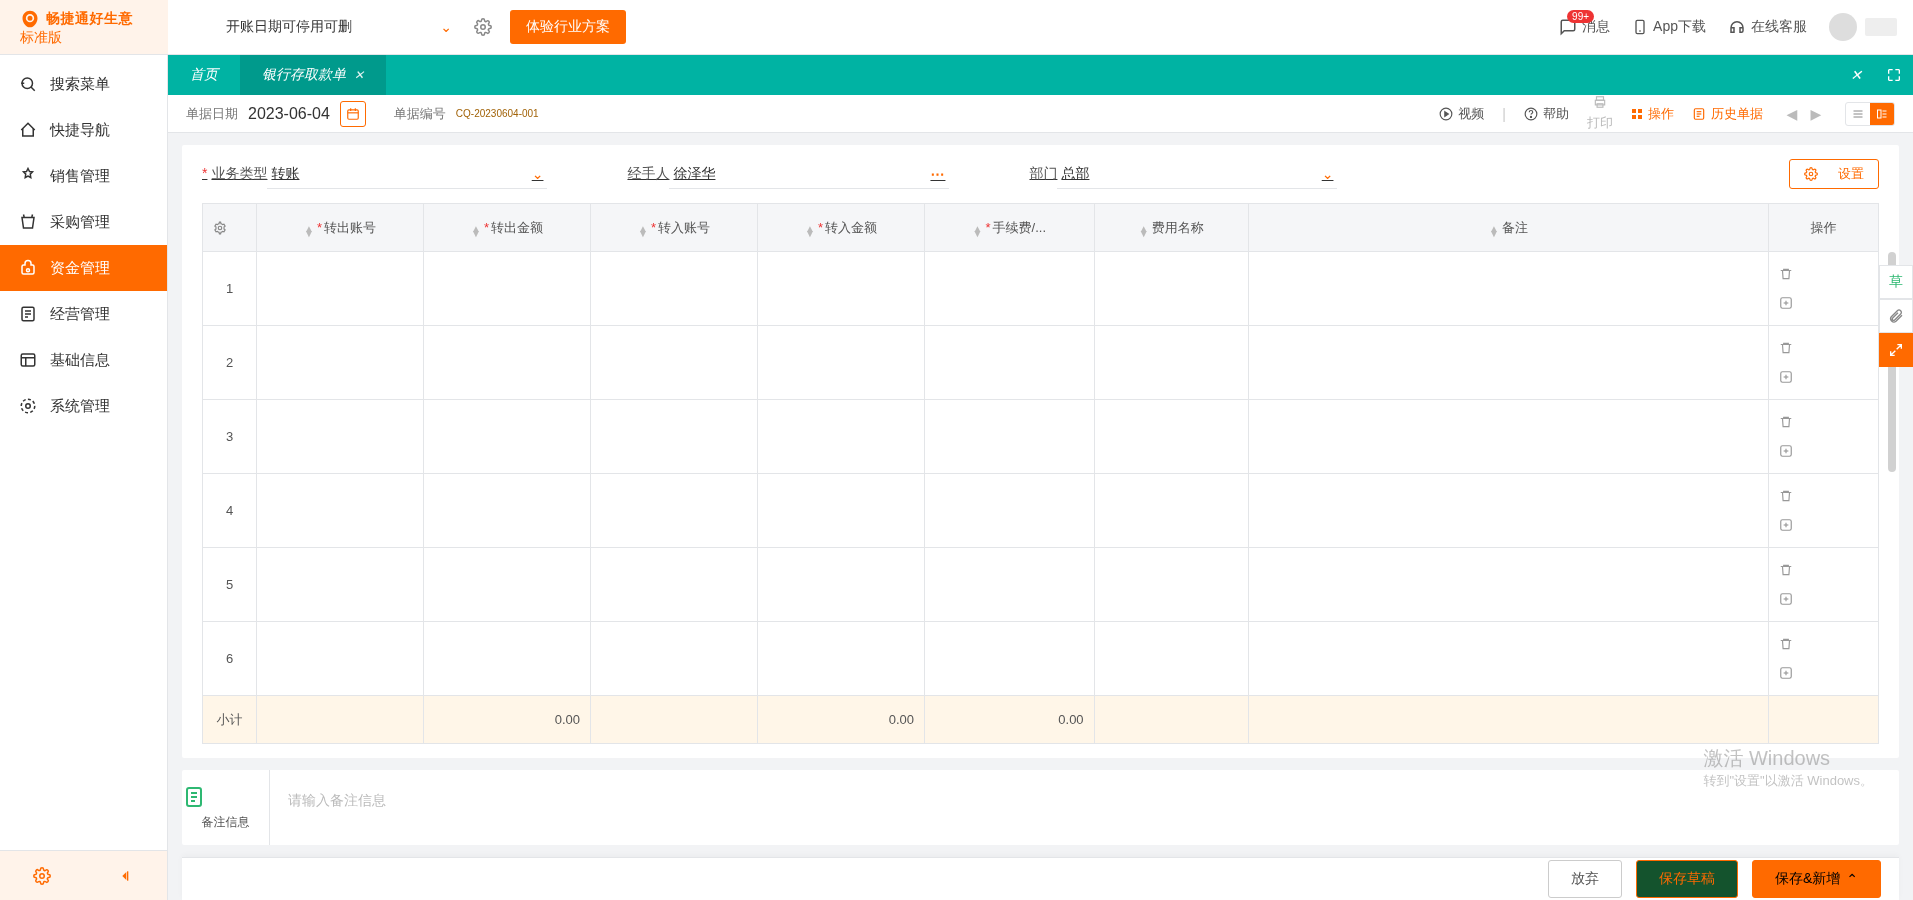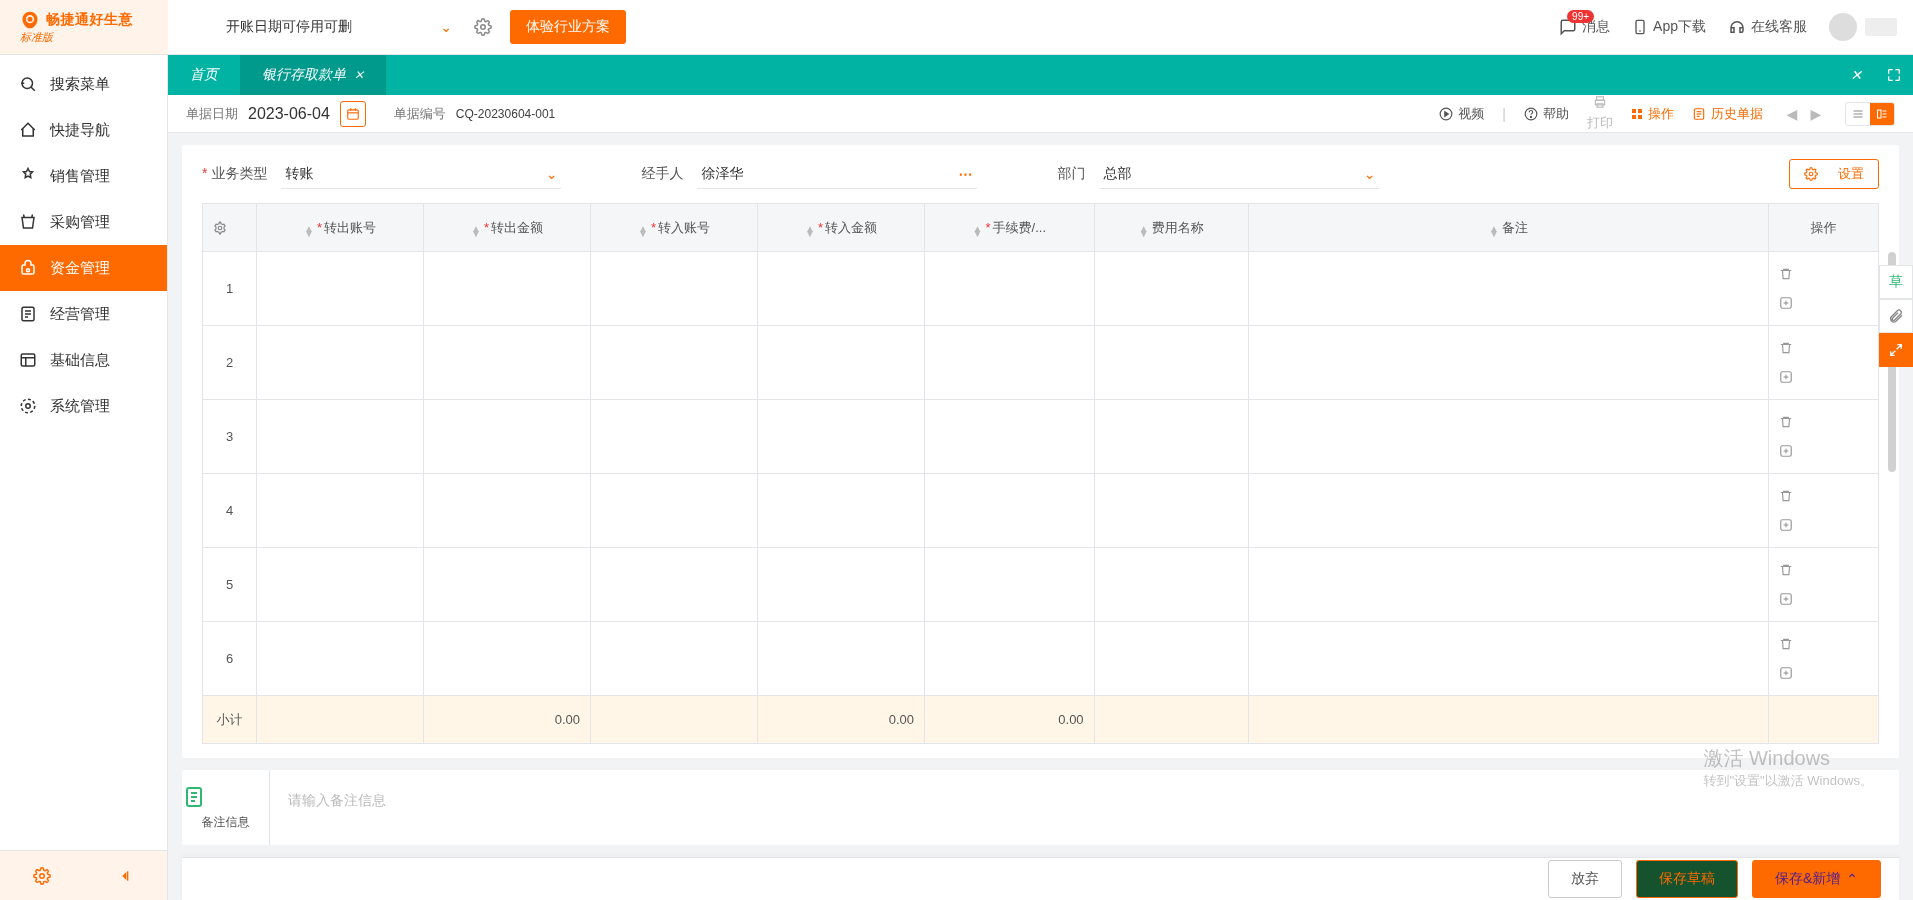--- a/index.html
+++ b/index.html
@@ -12,21 +12,21 @@
     --grey-text:#777;
     --dark-text:#333;
     --red:#e33;
   }
   *{box-sizing:border-box;font-family:"Microsoft YaHei","PingFang SC",Arial,sans-serif;}
   html,body{margin:0;padding:0;width:1913px;height:900px;overflow:hidden;background:#fff;color:#333;font-size:14px;}
   .logo-row{display:flex;align-items:center;gap:6px;}
   .logo-mark{width:20px;height:22px;}
   .logo-mark svg{display:block;}
   .logo-title{color:var(--orange);font-weight:700;font-size:14px;letter-spacing:.5px;}
-  .logo-sub{color:var(--orange);font-size:11px;margin-top:-1px;font-style:italic;}
+  .logo-sub{color:var(--orange);font-size:14px;margin-top:-1px;}
   .drop-field{margin-left:30px;width:250px;height:34px;display:flex;align-items:center;justify-content:space-between;padding:0 12px;color:#333;cursor:pointer;}
   .chev{color:var(--orange);}
   .gear-top{margin-left:10px;color:#888;cursor:pointer;}
   .orange-btn{margin-left:18px;background:var(--orange);color:#fff;padding:8px 16px;border-radius:3px;cursor:pointer;border:none;font-size:14px;}
 
   .top-right{margin-left:auto;display:flex;align-items:center;gap:22px;}
   .tr-item{display:flex;align-items:center;gap:5px;color:#555;cursor:pointer;position:relative;}
   .badge{position:absolute;top:-8px;left:8px;background:var(--red);color:#fff;font-size:10px;padding:1px 5px;border-radius:8px;}
   .avatar{width:28px;height:28px;border-radius:50%;background:#ddd;}
   .avatar-name{width:32px;height:18px;background:#eee;border-radius:2px;}
@@ -66,21 +66,21 @@
   .sep{color:#ccc;}
   .nav-arrows{display:flex;gap:2px;}
   .nav-arrow{width:22px;height:22px;display:flex;align-items:center;justify-content:center;color:#bbb;cursor:pointer;}
   .view-sw{display:flex;border:1px solid var(--grey-border);border-radius:3px;overflow:hidden;}
   .view-sw div{width:24px;height:22px;display:flex;align-items:center;justify-content:center;cursor:pointer;color:#888;}
   .view-sw .on{background:var(--orange);color:#fff;}
 
   
   .card{margin:12px 14px;background:#fff;border-radius:2px;}
   .form-row{display:flex;align-items:center;padding:14px 20px;gap:0;}
-  .field{display:flex;align-items:center;gap:14px;}
+  .field{display:flex;align-items:center;text-decoration:underline;}
   .f-label{color:#555;font-size:14px;}
   .f-label .req{color:var(--red);margin-right:4px;}
   .f-input{min-width:260px;height:30px;border:none;border-bottom:1px solid var(--grey-border);display:flex;align-items:center;justify-content:space-between;padding:0 4px;color:#333;cursor:pointer;}
   .f-input.wide{min-width:280px;}
   .more-ico{color:var(--orange);font-weight:700;letter-spacing:1px;cursor:pointer;}
   .settings-btn{margin-left:auto;border:1px solid var(--orange);color:var(--orange);border-radius:3px;padding:5px 14px;display:flex;align-items:center;gap:20px;cursor:pointer;font-size:13px;}
 
   
   .table-wrap{padding:0 20px 14px;}
   table{width:100%;border-collapse:collapse;}
@@ -107,21 +107,21 @@
   .remark-left{width:88px;text-align:center;padding:14px 0;border-right:1px solid var(--grey-border);}
   .remark-left .note-ico{color:#2eb872;font-size:22px;}
   .remark-left .note-lab{font-size:12px;color:#555;margin-top:4px;}
   .remark-input{flex:1;padding:22px 18px;color:#bbb;}
 
   
   .bottom-bar{margin:0 14px;background:#fff;height:60px;display:flex;align-items:center;justify-content:flex-end;gap:14px;padding:0 18px;border-top:1px solid var(--grey-border);box-shadow:0 -2px 6px rgba(0,0,0,.03);}
   .btn{height:38px;padding:0 22px;border-radius:3px;cursor:pointer;font-size:14px;display:flex;align-items:center;gap:6px;}
   .btn.ghost{border:1px solid #ccc;background:#fff;color:#555;}
   .btn.outline{border:1px solid var(--orange);background:#14532d;color:var(--orange);}
-  .btn.primary{border:1px solid var(--orange);background:var(--orange);color:#4c1d95;}
+  .btn.primary{border:1px solid var(--orange);background:var(--orange);color:#000000;}
 
   
   .watermark{position:absolute;right:40px;bottom:110px;color:rgba(120,120,120,.45);font-size:20px;pointer-events:none;text-align:left;line-height:1.4;}
   .watermark .sub{font-size:13px;}
 
   
   .float-tools{position:absolute;right:0;top:210px;display:flex;flex-direction:column;}
   .float-tools div{width:34px;height:34px;background:#fff;border:1px solid var(--grey-border);display:flex;align-items:center;justify-content:center;color:#888;cursor:pointer;}
   .float-tools div.orange{background:var(--orange);border-color:var(--orange);color:#fff;}
 
@@ -317,21 +317,21 @@
           <svg width="14" height="14" viewBox="0 0 24 24" fill="none" stroke="#ff6a00" stroke-width="2">
               <rect x="3" y="5" width="18" height="16" rx="2"></rect>
               <line x1="3" y1="10" x2="21" y2="10"></line>
               <line x1="8" y1="2" x2="8" y2="7"></line>
               <line x1="16" y1="2" x2="16" y2="7"></line>
             </svg>
         </span>
       </div>
       <div class="tl-group">
         <span class="tl-label">单据编号</span>
-        <span class="tl-val" style="color:#404040;font-size:12px;">CQ-20230604-001</span>
+        <span class="tl-val" style="color:#a16207;font-size:10px;">CQ-20230604-001</span>
       </div>
 
       <div class="toolbar-right">
         <span class="tiny-link">
           <svg width="14" height="14" viewBox="0 0 24 24" fill="none" stroke="#555" stroke-width="2">
               <circle cx="12" cy="12" r="10"></circle>
               <path d="M10 8l6 4-6 4z" fill="#555"></path>
             </svg>
           <span>视频</span>
         </span>

